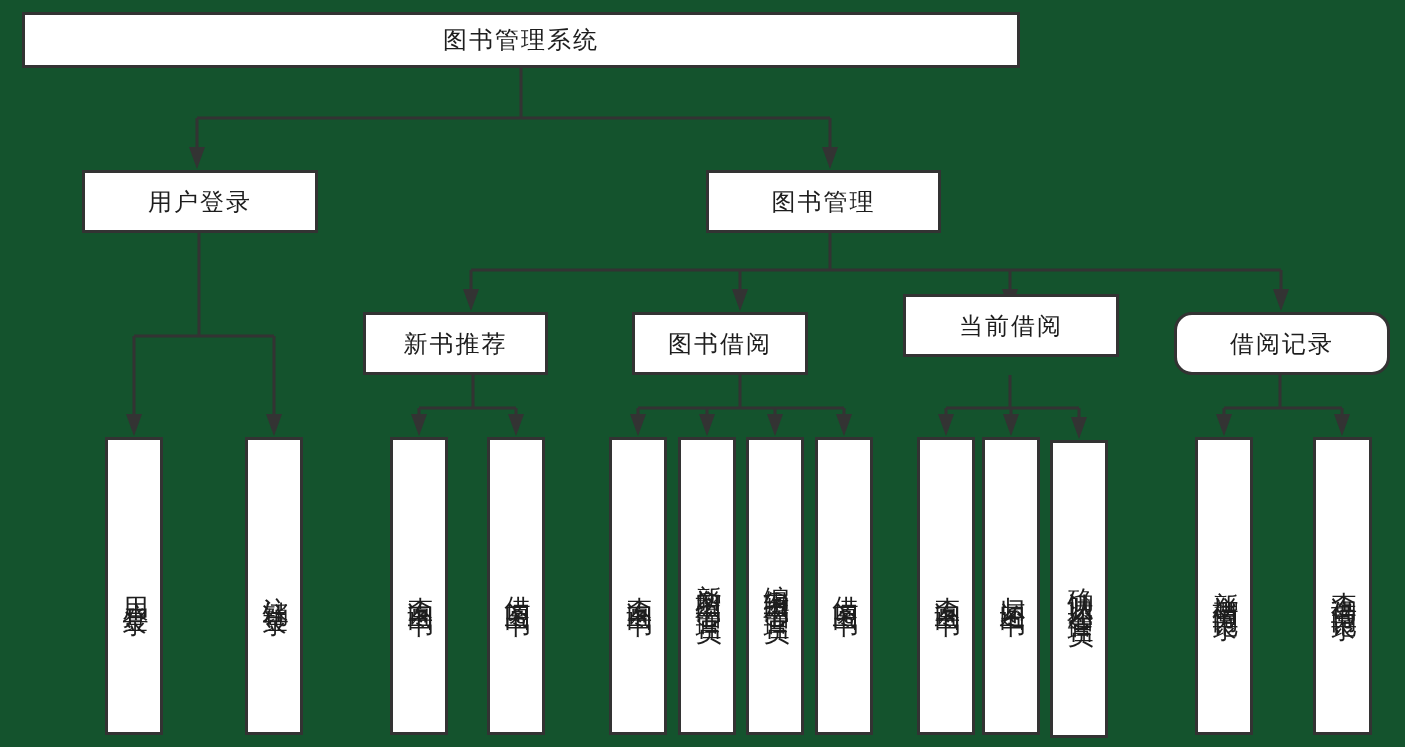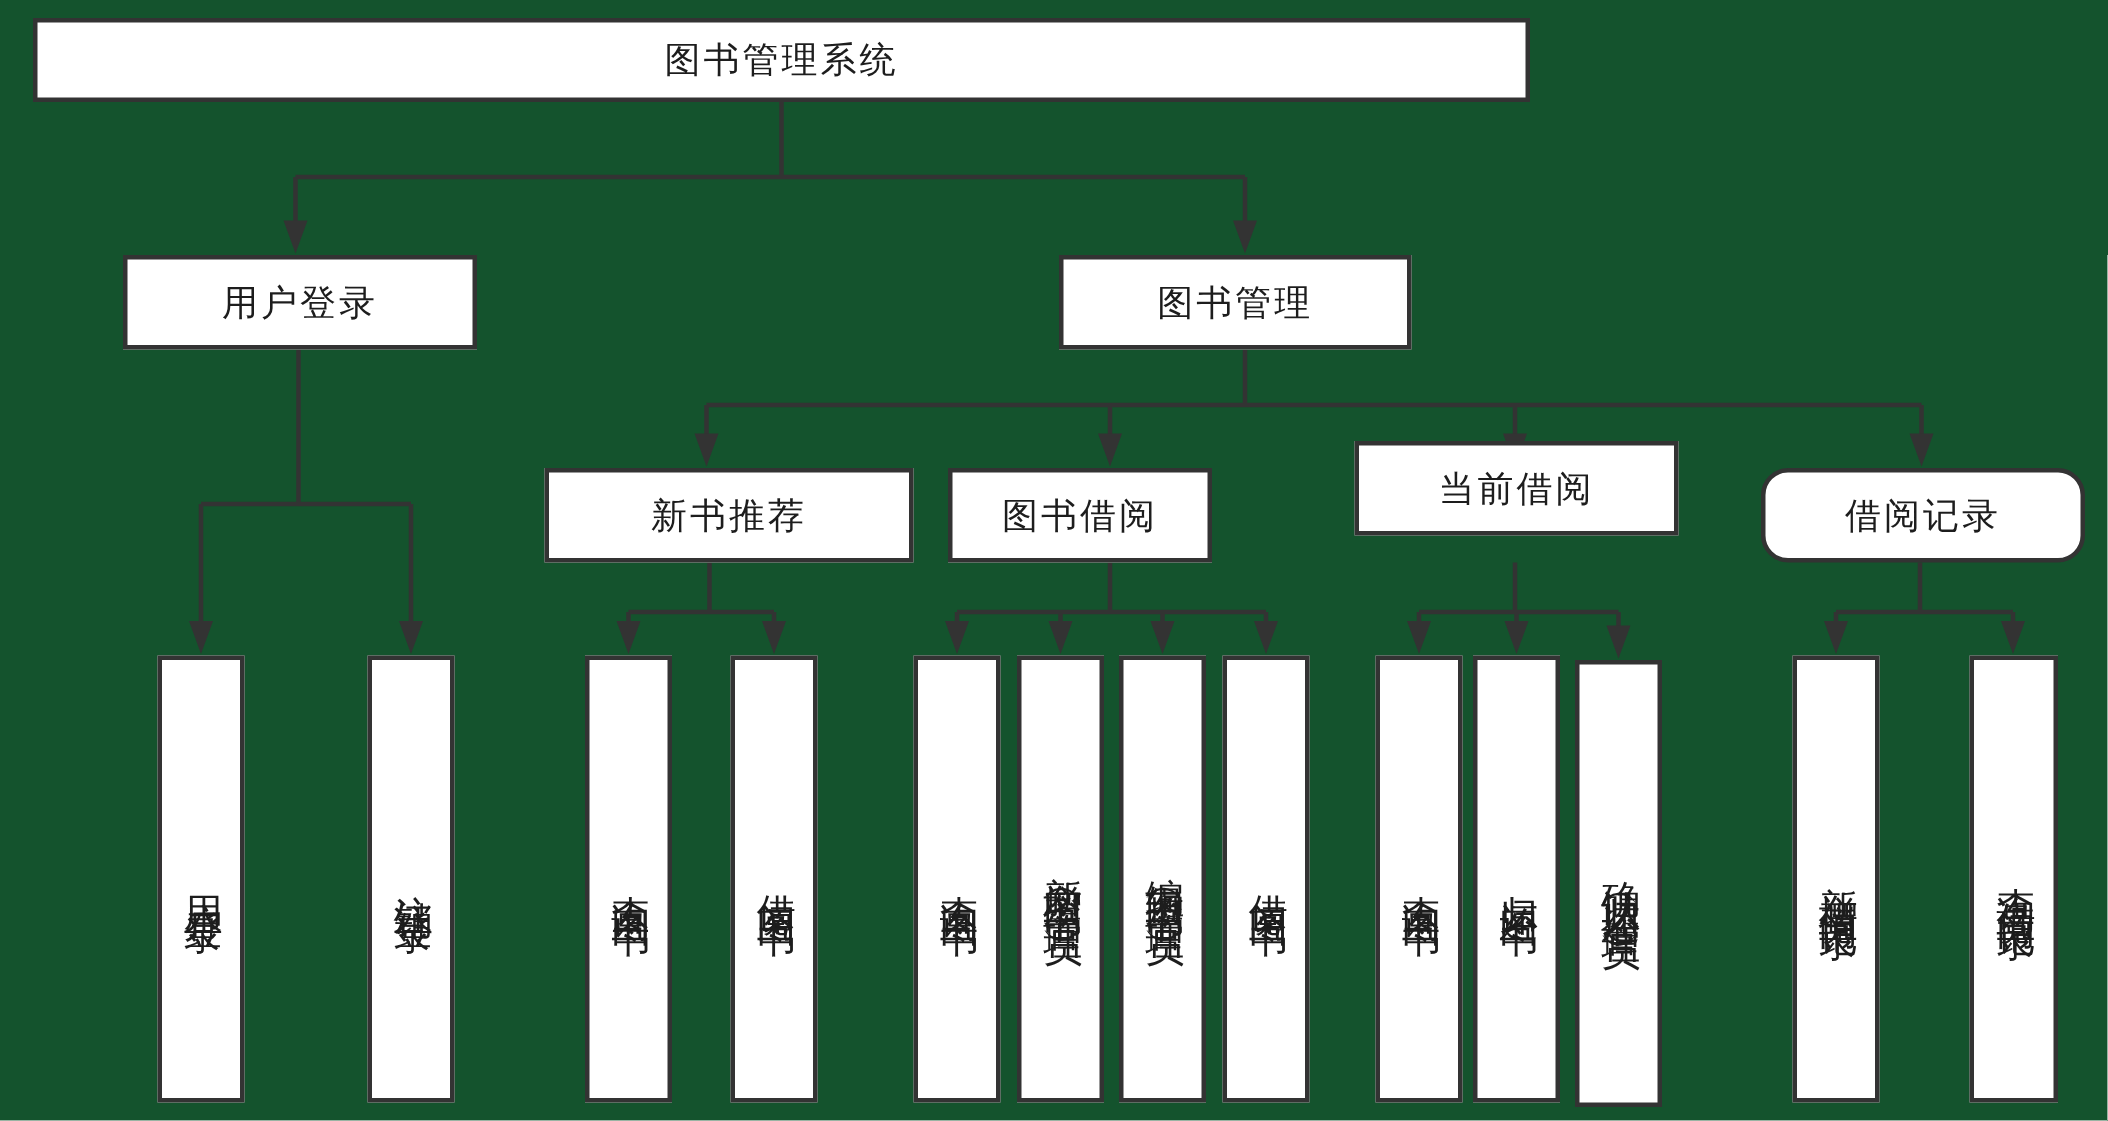--- a/index.html
+++ b/index.html
@@ -94,21 +94,21 @@
     <span>图书管理系统</span>
   </div>
 
   <div class="node hnode" style="left:82px; top:170px; width:236px; height:63px;">
     <span>用户登录</span>
   </div>
   <div class="node hnode" style="left:706px; top:170px; width:235px; height:63px;">
     <span>图书管理</span>
   </div>
 
-  <div class="node hnode" style="left:363px; top:312px; width:246px; height:63px;">
+  <div class="node hnode" style="left:363px; top:312px; width:185px; height:63px;">
     <span>新书推荐</span>
   </div>
   <div class="node hnode" style="left:632px; top:312px; width:176px; height:63px;">
     <span>图书借阅</span>
   </div>
   <div class="node hnode" style="left:903px; top:294px; width:216px; height:63px;">
     <span>当前借阅</span>
   </div>
   <div class="node hnode" style="left:1174px; top:312px; width:216px; height:63px;border-radius:18px;">
     <span>借阅记录</span>

